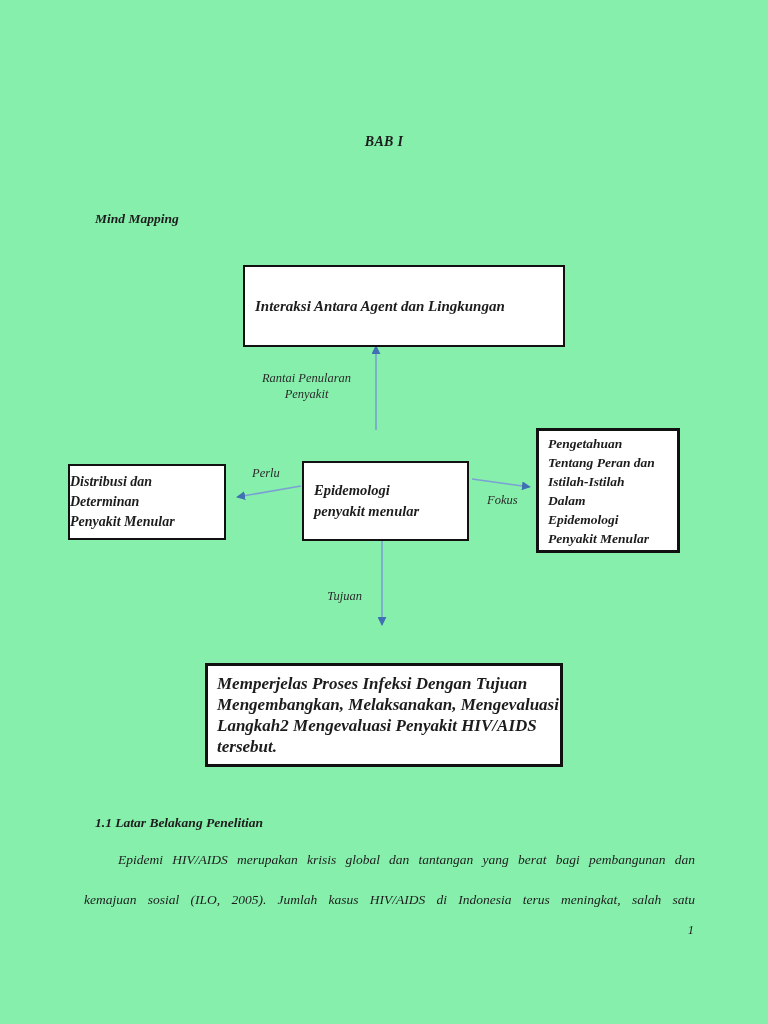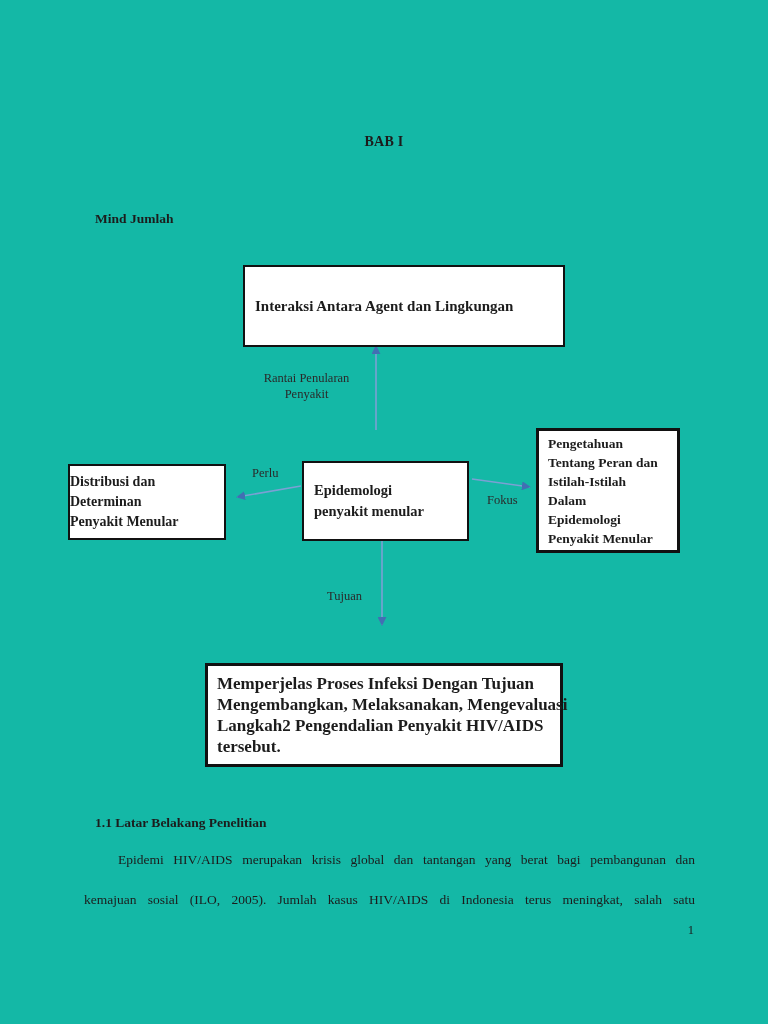--- a/index.html
+++ b/index.html
@@ -60,24 +60,24 @@
     text-align-last:justify;
     white-space:nowrap0; 
   }
   .para-1{top:852px;text-indent:34px;}
   .para-2{top:892px;}
   .page-number{left:600px;top:923px;width:94px;text-align:right;font-size:12.5px;}
 </style>
 </head>
 <body>
 
-<div class="page" style="background: #14b8a6;">
+<div class="page" style="background: #86efac; font-style: italic;">
 
   <div class="abs centered title" style="top:134px;">BAB I</div>
-  <div class="abs bold-label" style="left:95px;top:211px;">Mind Jumlah</div>
+  <div class="abs bold-label" style="left:95px;top:211px;">Mind Mapping</div>
 
   <svg class="arrows" width="768" height="1024" viewBox="0 0 768 1024">
     <defs>
       <marker id="ah" viewBox="0 0 10 10" refX="9" refY="5" markerWidth="9" markerHeight="9" markerUnits="userSpaceOnUse" orient="auto">
         <path d="M0,0 L10,5 L0,10 z"></path>
       </marker>
     </defs>
     <line x1="376" y1="430" x2="376" y2="346" marker-end="url(#ah)"></line>
     <line x1="301" y1="486" x2="237" y2="497" marker-end="url(#ah)"></line>
     <line x1="472" y1="479" x2="530" y2="487" marker-end="url(#ah)"></line>
@@ -115,21 +115,21 @@
     <div class="bl">Dalam</div>
     <div class="bl">Epidemologi</div>
     <div class="bl">Penyakit Menular</div>
   </div>
 
   <div class="arrow-label lbl-tujuan">Tujuan</div>
 
   <div class="dbox box-bottom">
     <div class="bl">Memperjelas Proses Infeksi Dengan Tujuan</div>
     <div class="bl">Mengembangkan, Melaksanakan, Mengevaluasi</div>
-    <div class="bl">Langkah2 Pengendalian Penyakit HIV/AIDS</div>
+    <div class="bl">Langkah2 Mengevaluasi Penyakit HIV/AIDS</div>
     <div class="bl">tersebut.</div>
   </div>
 
   <div class="abs section-heading">1.1 Latar Belakang Penelitian</div>
   <div class="abs para-line para-1">Epidemi HIV/AIDS merupakan krisis global dan tantangan yang berat bagi pembangunan dan</div>
   <div class="abs para-line para-2">kemajuan sosial (ILO, 2005).  Jumlah kasus HIV/AIDS di Indonesia terus meningkat, salah satu</div>
 
   <div class="abs page-number">1</div>
 
 </div>

